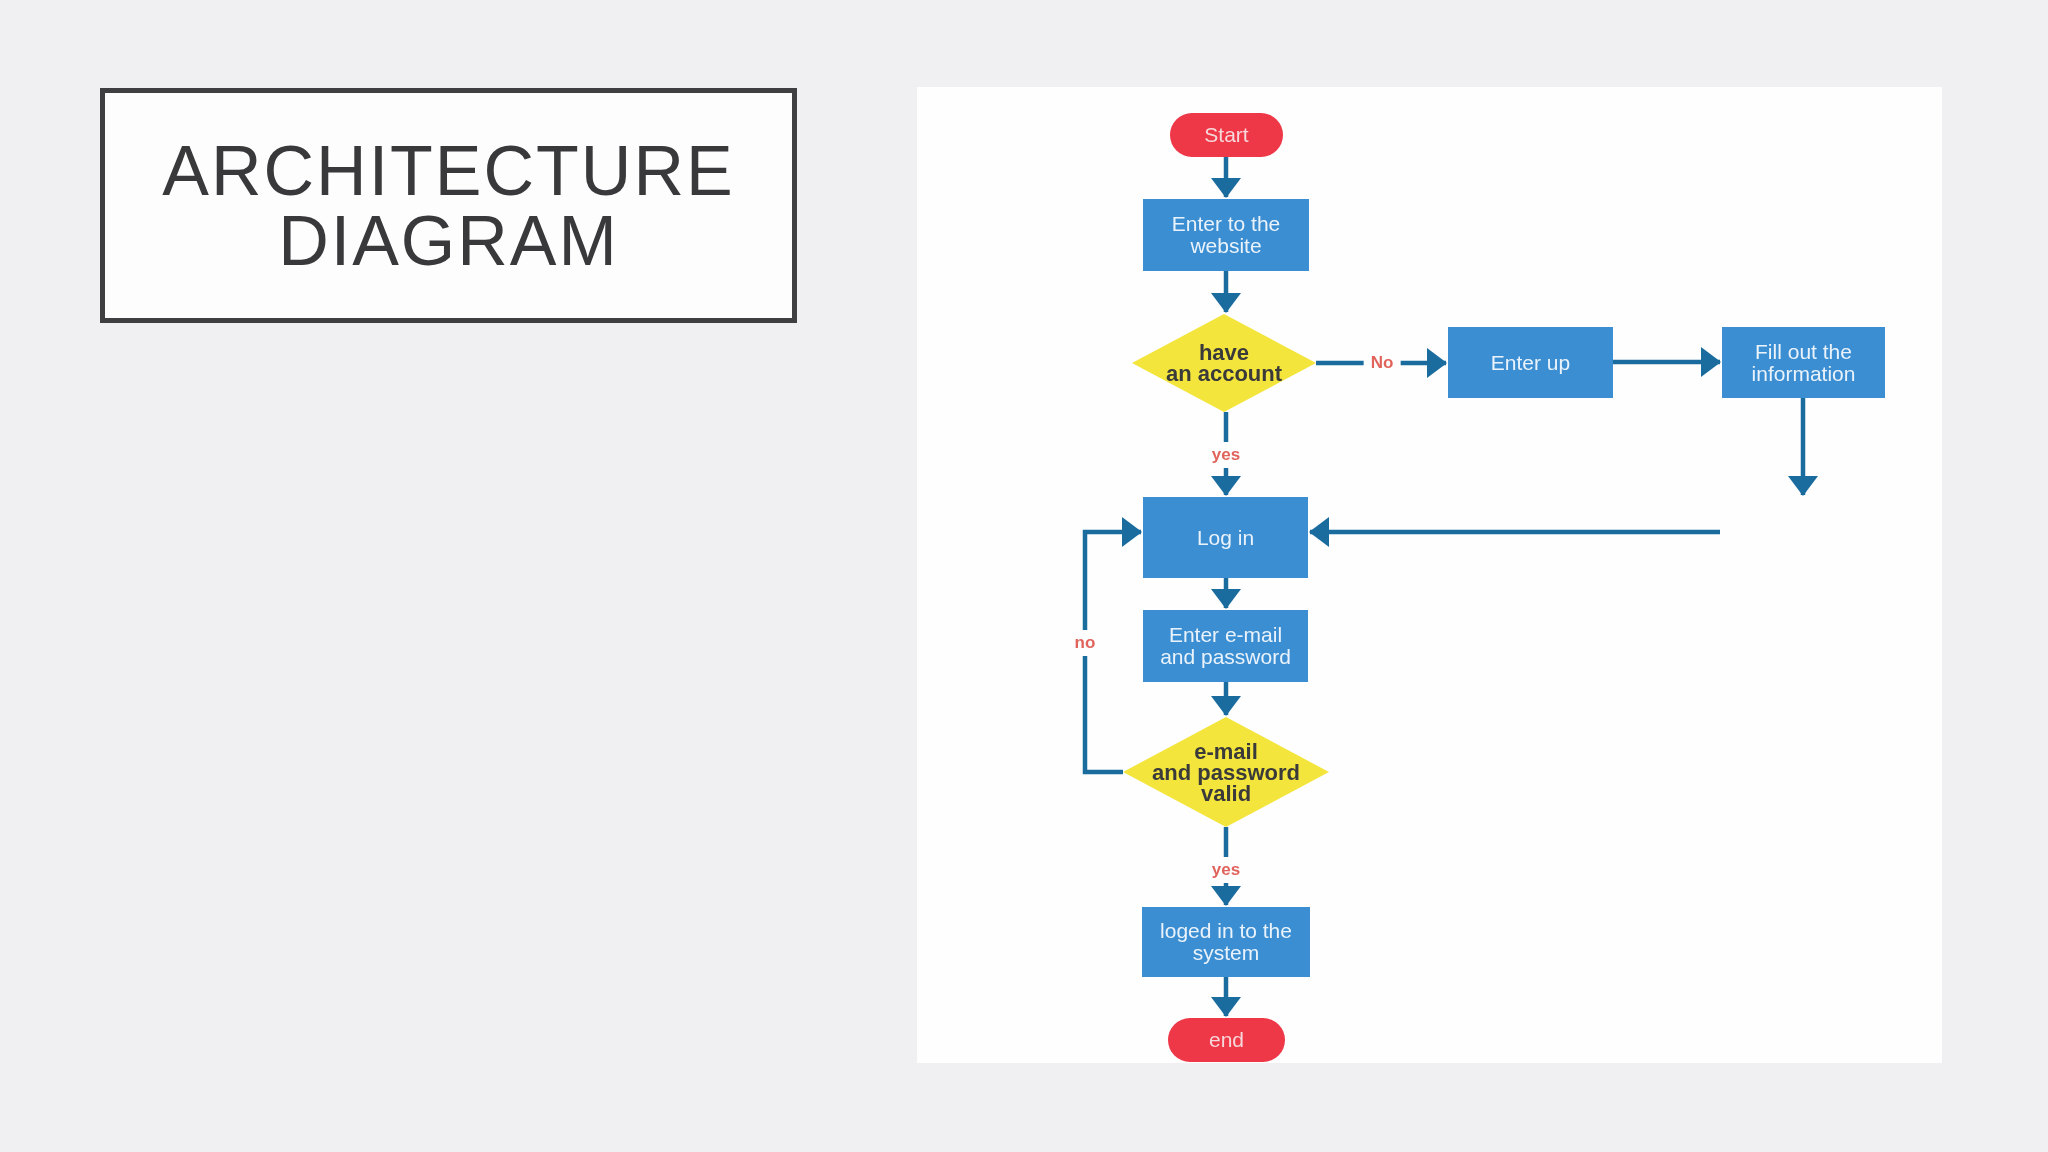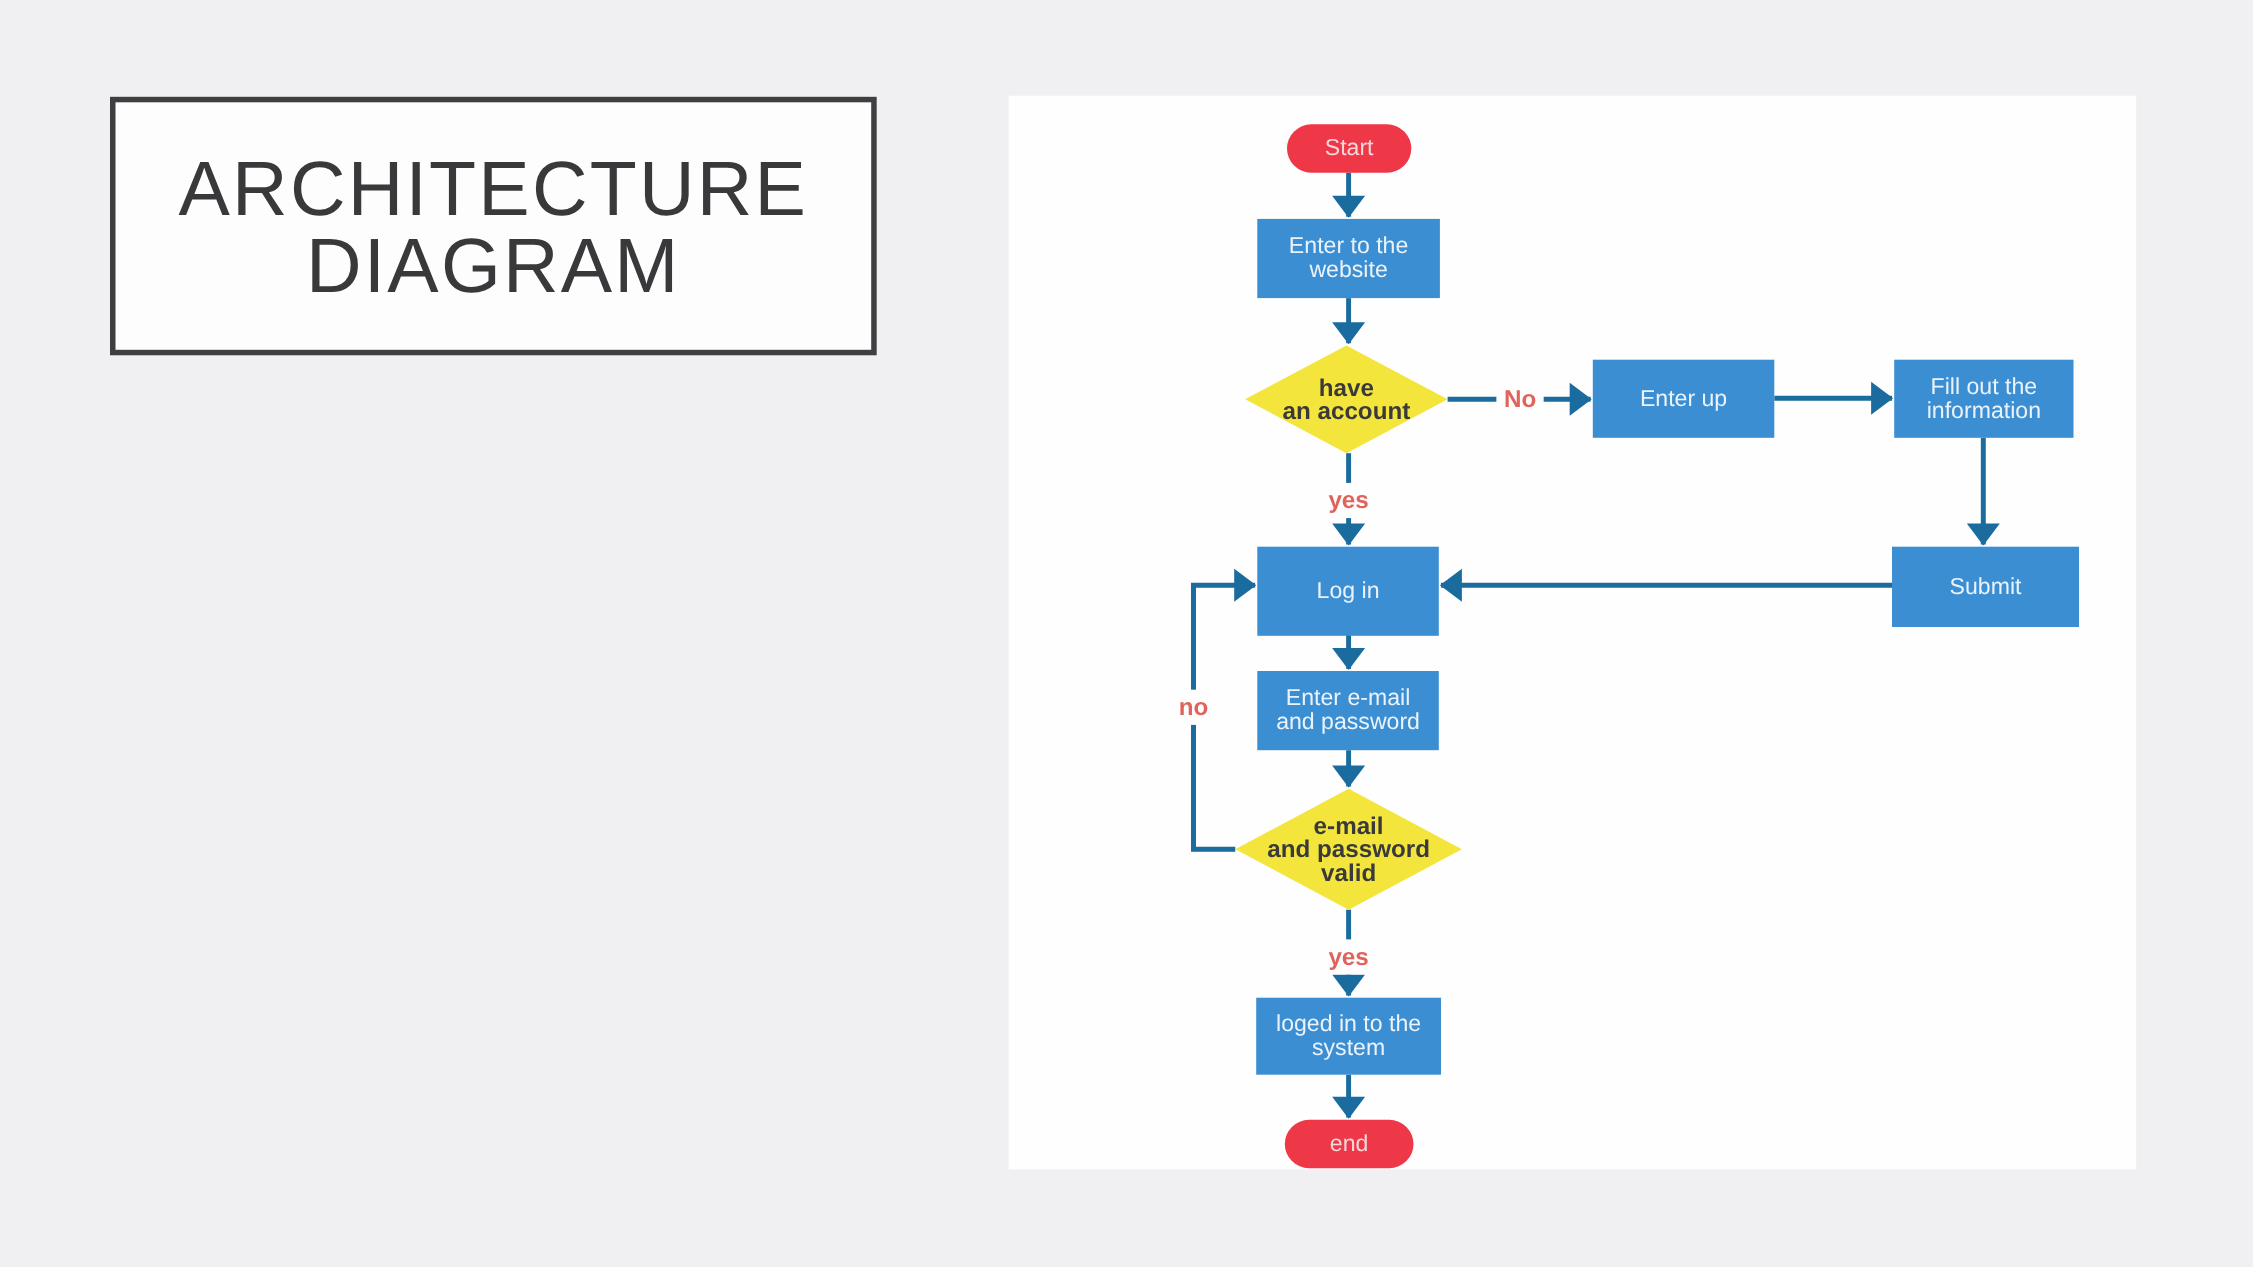--- a/index.html
+++ b/index.html
@@ -37,21 +37,21 @@
   .node.rect{background:var(--node_blue); color:var(--box_text); font-weight:500;}
   .node.pill{background:var(--node_red); color:var(--pill_text); border-radius:22px; font-weight:500;}
   .diamond-label{
     position:absolute; transform:translate(-50%,-50%); text-align:center;
     white-space:pre-line; font-size:22px; line-height:21px; font-weight:600;
     color:var(--diamond_text);
   }
   .edge-label{
     position:absolute; transform:translate(-50%,-50%);
     background:var(--panel_bg); padding:3px 7px;
-    font-size:22px; font-weight:600; color:var(--label_red);
+    font-size:17px; font-weight:600; color:var(--label_red);
   }
   
   .n-start{left:253px; top:26px; width:113px; height:44px;}
   .n-enter-website{left:226px; top:112px; width:166px; height:72px;}
   .n-sign-up{left:531px; top:240px; width:165px; height:71px;}
   .n-fill-info{left:805px; top:240px; width:163px; height:71px;}
   .n-log-in{left:226px; top:410px; width:165px; height:81px;text-align:right;}
   .n-submit{left:803px; top:410px; width:170px; height:73px;}
   .n-enter-email{left:226px; top:523px; width:165px; height:72px;}
   .n-loged-in{left:225px; top:820px; width:168px; height:70px;}
@@ -107,23 +107,20 @@
   <div class="node rect n-sign-up">
     <span>Enter up</span>
   </div>
   <div class="node rect n-fill-info">
     <span>Fill out the
 information</span>
   </div>
   <div class="node rect n-log-in">
     <span>Log in</span>
   </div>
-  <div class="node rect n-submit">
-    <span>Submit</span>
-  </div>
   <div class="node rect n-enter-email">
     <span>Enter e-mail
 and password</span>
   </div>
   <div class="node rect n-loged-in">
     <span>loged in to the
 system</span>
   </div>
   <div class="node pill n-end">
     <span>end</span>

